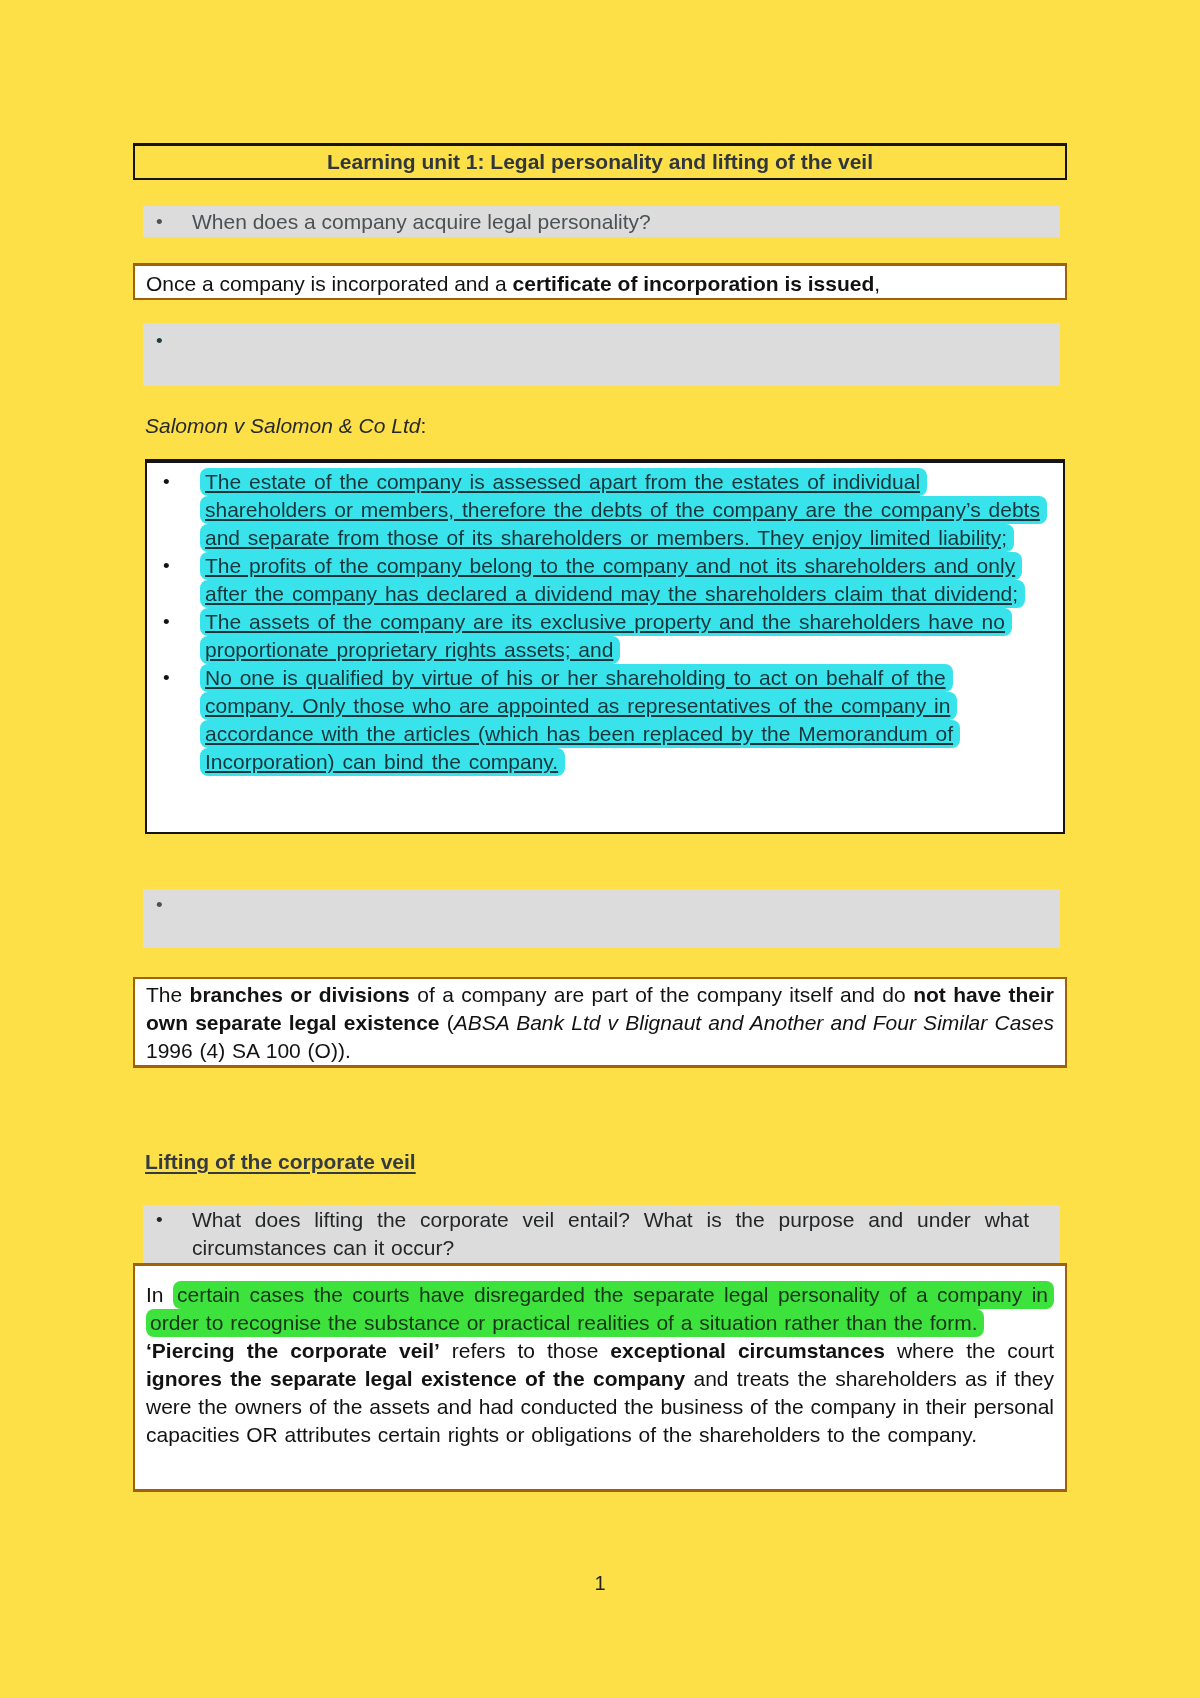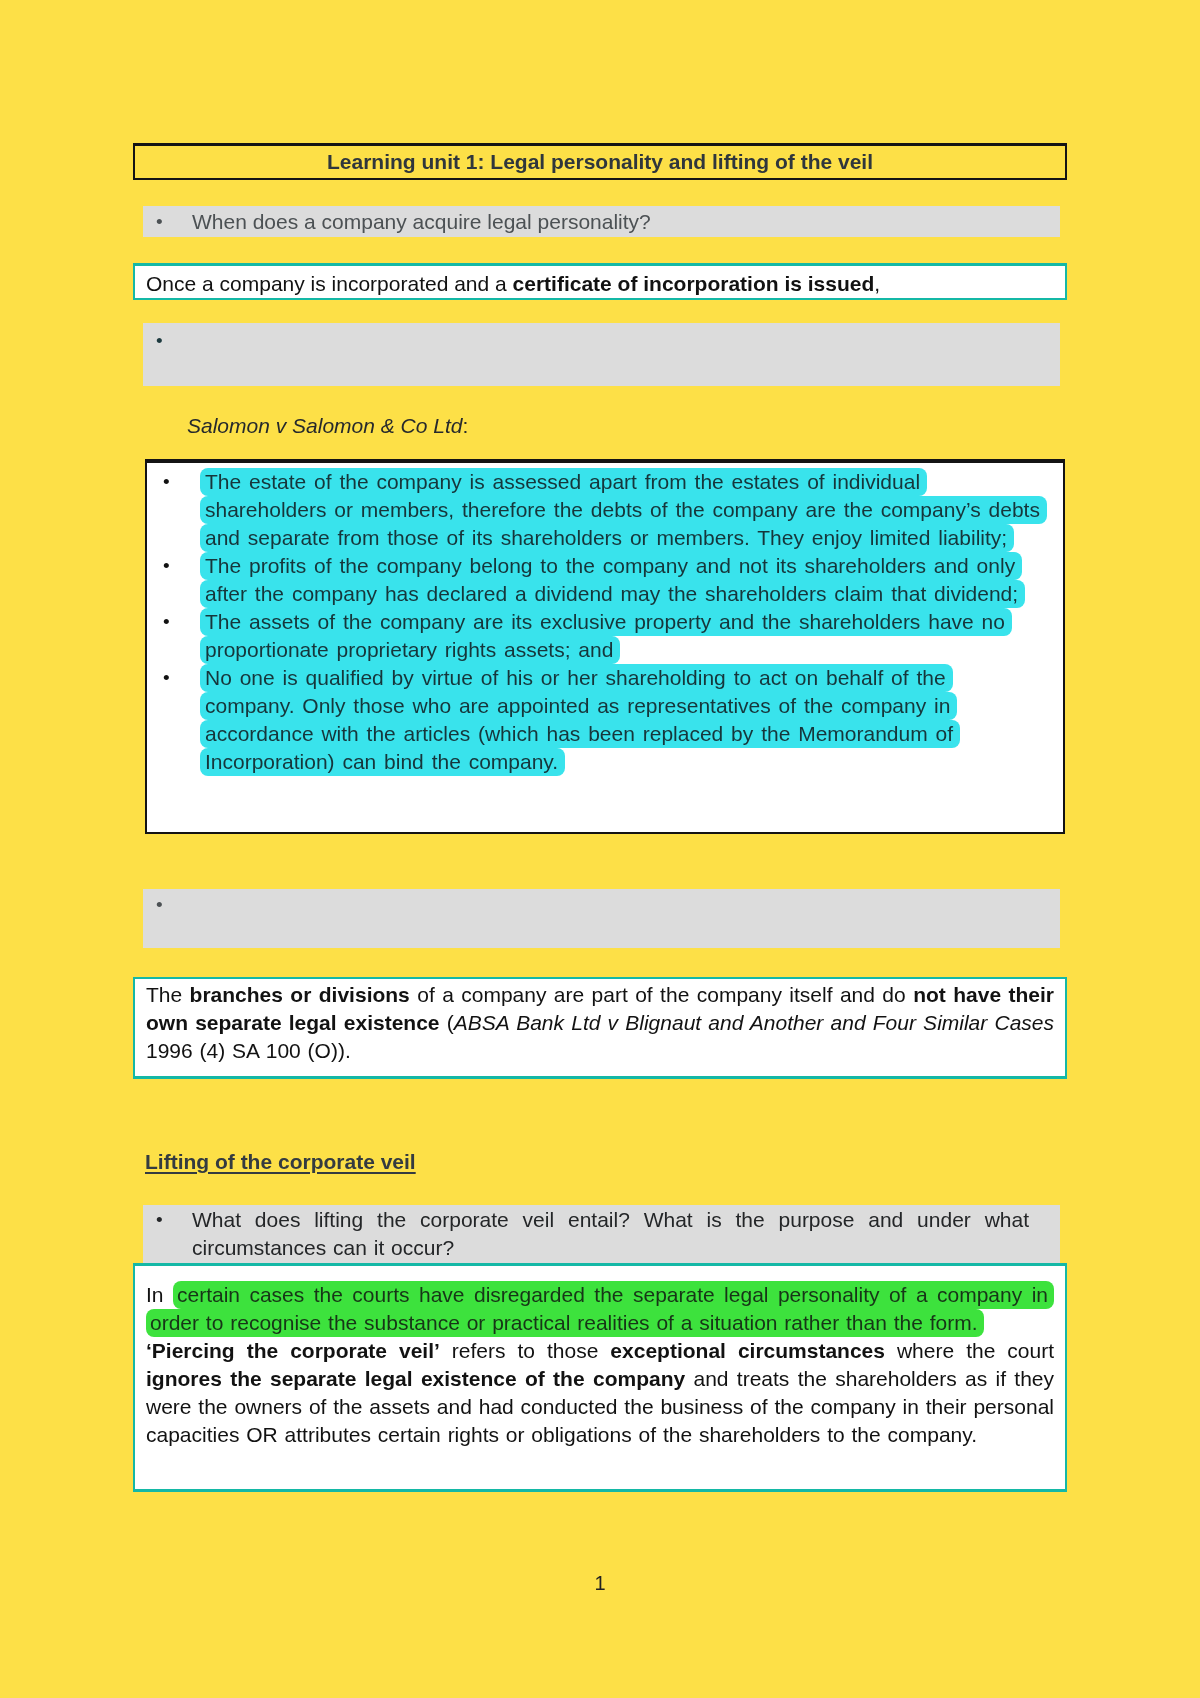--- a/index.html
+++ b/index.html
@@ -18,34 +18,34 @@
     display:flex;align-items:flex-start;font-size:21px;line-height:28px;color:#4c5154;
   }
   .q-row .bullet{width:49px;padding-left:13px;flex:none;font-size:19px;}
   .q-row .q-text{flex:1;padding-right:31px;}
   .q1{top:206px;height:31px;padding-top:2px;}
   .q2{top:323px;height:63px;padding-top:4px;color:#1d3a3f;}
   .q3{top:889px;height:59px;padding-top:2px;}
   .q4{top:1205px;height:58px;padding-top:1px;color:#242628;}
   .q4 .q-text{text-align:justify;word-spacing:1px;}
   .a-box{
-    position:absolute;left:133px;width:934px;border:2px solid #14b8a6;
+    position:absolute;left:133px;width:934px;border:2px solid #a16207;
     font-size:21px;line-height:28px;color:#121212;padding:3px 11px;background:#ffffff;
   }
   .a1{top:263px;height:37px;border-top-width:3px;line-height:29px;}
-  .a2{top:977px;height:102px;text-align:justify;word-spacing:1px;padding-top:2px;border-bottom-width:3px;}
+  .a2{top:977px;height:91px;text-align:justify;word-spacing:1px;padding-top:2px;border-bottom-width:3px;}
   .a3{top:1263px;height:229px;text-align:justify;word-spacing:1px;border-top-width:3px;border-bottom-width:3px;padding-top:15px;}
-  .case-line{position:absolute;left:145px;top:414px;font-size:21px;color:#26292c;margin-left:42px;}
+  .case-line{position:absolute;left:145px;top:414px;font-size:21px;color:#26292c;}
   .s-box{
     position:absolute;left:145px;top:459px;width:920px;height:375px;
     border:2px solid #141414;border-top-width:4px;padding-top:5px;background:#ffffff;
   }
   .s-item{display:flex;align-items:flex-start;font-size:21px;line-height:28px;color:#16363b;}
   .s-item .bullet{width:53px;padding-left:16px;flex:none;color:#121212;font-size:19px;line-height:28px;}
-  .s-item .s-text{flex:1;padding-right:21px;word-spacing:2px;}
+  .s-item .s-text{flex:1;padding-right:21px;word-spacing:2px;text-decoration:underline;}
   .heading{
     position:absolute;left:145px;top:1150px;font-size:21px;font-weight:bold;
     color:#343b40;text-decoration:underline;text-underline-offset:3px;
   }
   .page-num{position:absolute;left:0;top:1572px;width:1200px;text-align:center;font-size:20px;color:#222;}
   .seg-r{}
   .seg-b{font-weight:bold;}
   .seg-i{font-style:italic;}
   .seg-hl-cyan{
     background:var(--cyan-highlight);color:#16363b;

